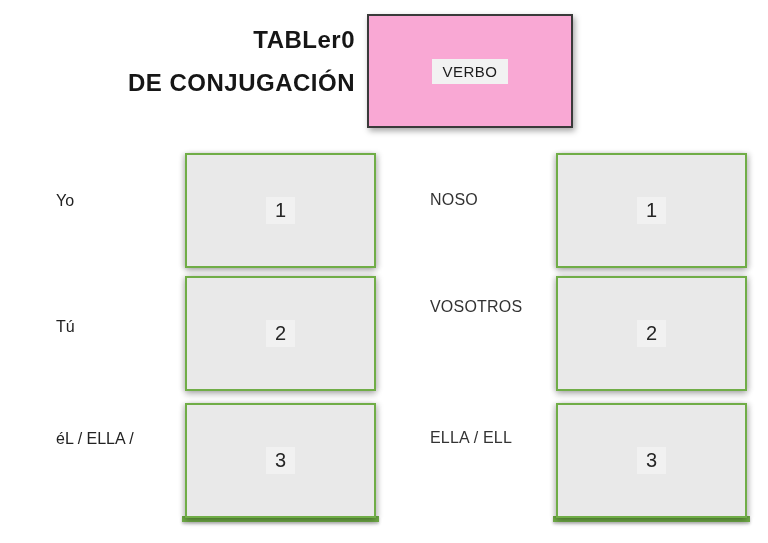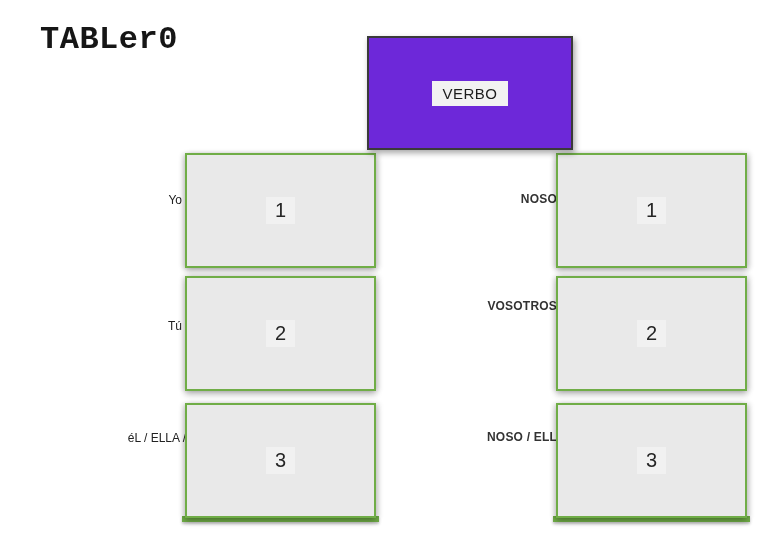--- a/index.html
+++ b/index.html
@@ -9,43 +9,41 @@
     height: 543px;
     background: #ffffff;
     overflow: hidden;
     font-family: "Liberation Sans", sans-serif;
   }
   .title {
     position: absolute;
     left: 40px;
     top: 18px;
     width: 315px;
-    text-align: left;
-    font-size: 32px;
+    text-align: right;
+    font-size: 24px;
     line-height: 43px;
     font-weight: 700;
     color: #161616;
     letter-spacing: 0.5px;
     z-index: 1;
-    font-family: Liberation Mono, monospace;
   }
   .verb-card {
     position: absolute;
     left: 367px;
     top: 14px;
     width: 202px;
     height: 110px;
-    background: #6d28d9;
+    background: #f9a8d4;
     border: 2px solid #3a3a3a;
     box-shadow: 2px 3px 6px rgba(0,0,0,0.35);
     display: flex;
     align-items: center;
     justify-content: center;
     z-index: 3;
-    margin-top: 22px;
   }
   .verb-label {
     font-size: 15px;
     color: #1c1c1c;
     background: #f2f2f2;
     padding: 4px 10px;
     letter-spacing: 0.5px;
   }
   .slot {
     position: absolute;
@@ -62,28 +60,27 @@
   .slot-num {
     font-size: 20px;
     color: #262626;
     background: #f1f1f1;
     padding: 2px 9px;
   }
   .pronoun {
     position: absolute;
     white-space: nowrap;
     overflow: hidden;
-    text-align: right;
-    font-size: 12px;
+    font-size: 16px;
     color: #222222;
     z-index: 1;
     line-height: 13px;
   }
   .pronoun.strong {
-    font-weight: 700;
+    font-weight: 400;
     color: #333333;
     letter-spacing: 0.2px;
   }
   .base-strip {
     position: absolute;
     height: 6px;
     background: #70ad47;
     box-shadow: 0 2px 3px rgba(0,0,0,0.25);
     z-index: 0;
   }
@@ -103,33 +100,34 @@
   #strip-left  { left: 182px; top: 516px; width: 197px; }
   #strip-right { left: 553px; top: 516px; width: 197px; }
 </style>
 </head>
 <body>
 
 <div class="page">
 
   <div class="title">
     <div>TABLer0</div>
+    <div>DE CONJUGACIÓN</div>
   </div>
 
   <div class="verb-card">
     <span class="verb-label">VERBO</span>
   </div>
 
   <div class="pronoun" id="pron-l1">Yo</div>
   <div class="pronoun" id="pron-l2">Tú</div>
   <div class="pronoun" id="pron-l3">éL / ELLA /</div>
 
   <div class="pronoun strong" id="pron-r1">NOSO</div>
   <div class="pronoun strong" id="pron-r2">VOSOTROS</div>
-  <div class="pronoun strong" id="pron-r3">NOSO / ELL</div>
+  <div class="pronoun strong" id="pron-r3">ELLA / ELL</div>
 
   <div class="slot" id="slot-l1">
     <span class="slot-num">1</span>
   </div>
   <div class="slot" id="slot-l2">
     <span class="slot-num">2</span>
   </div>
   <div class="slot" id="slot-l3">
     <span class="slot-num">3</span>
   </div>

